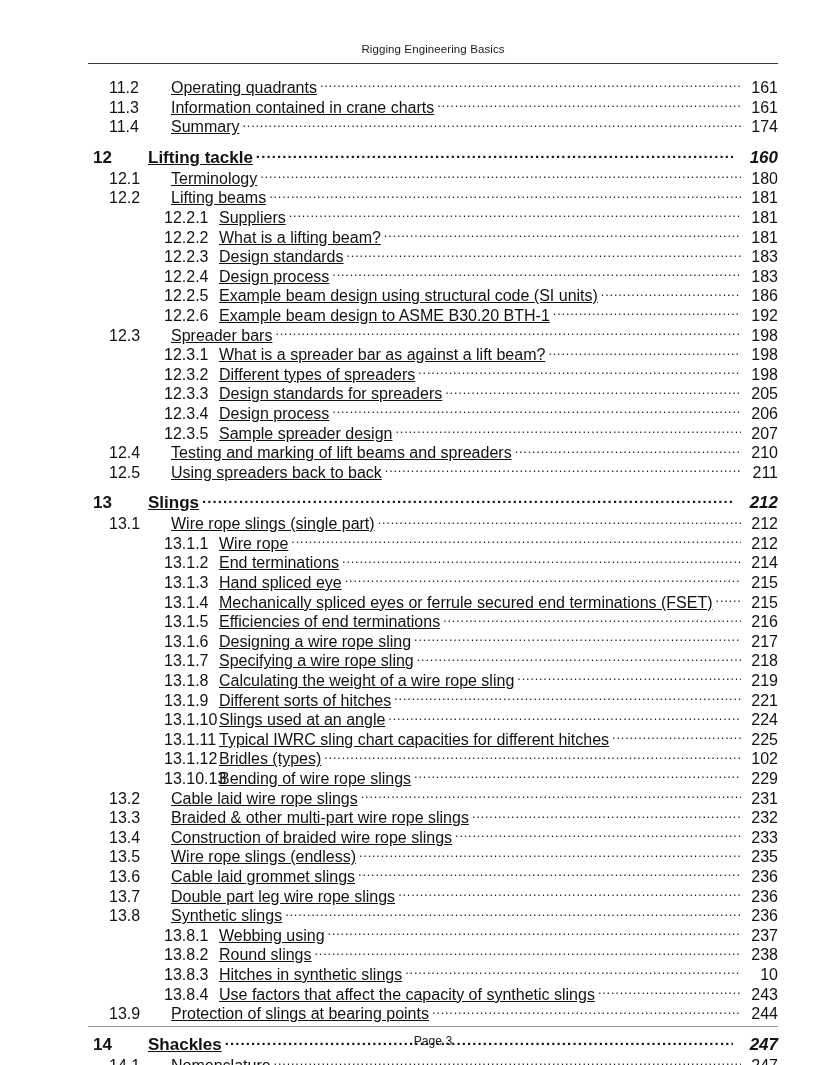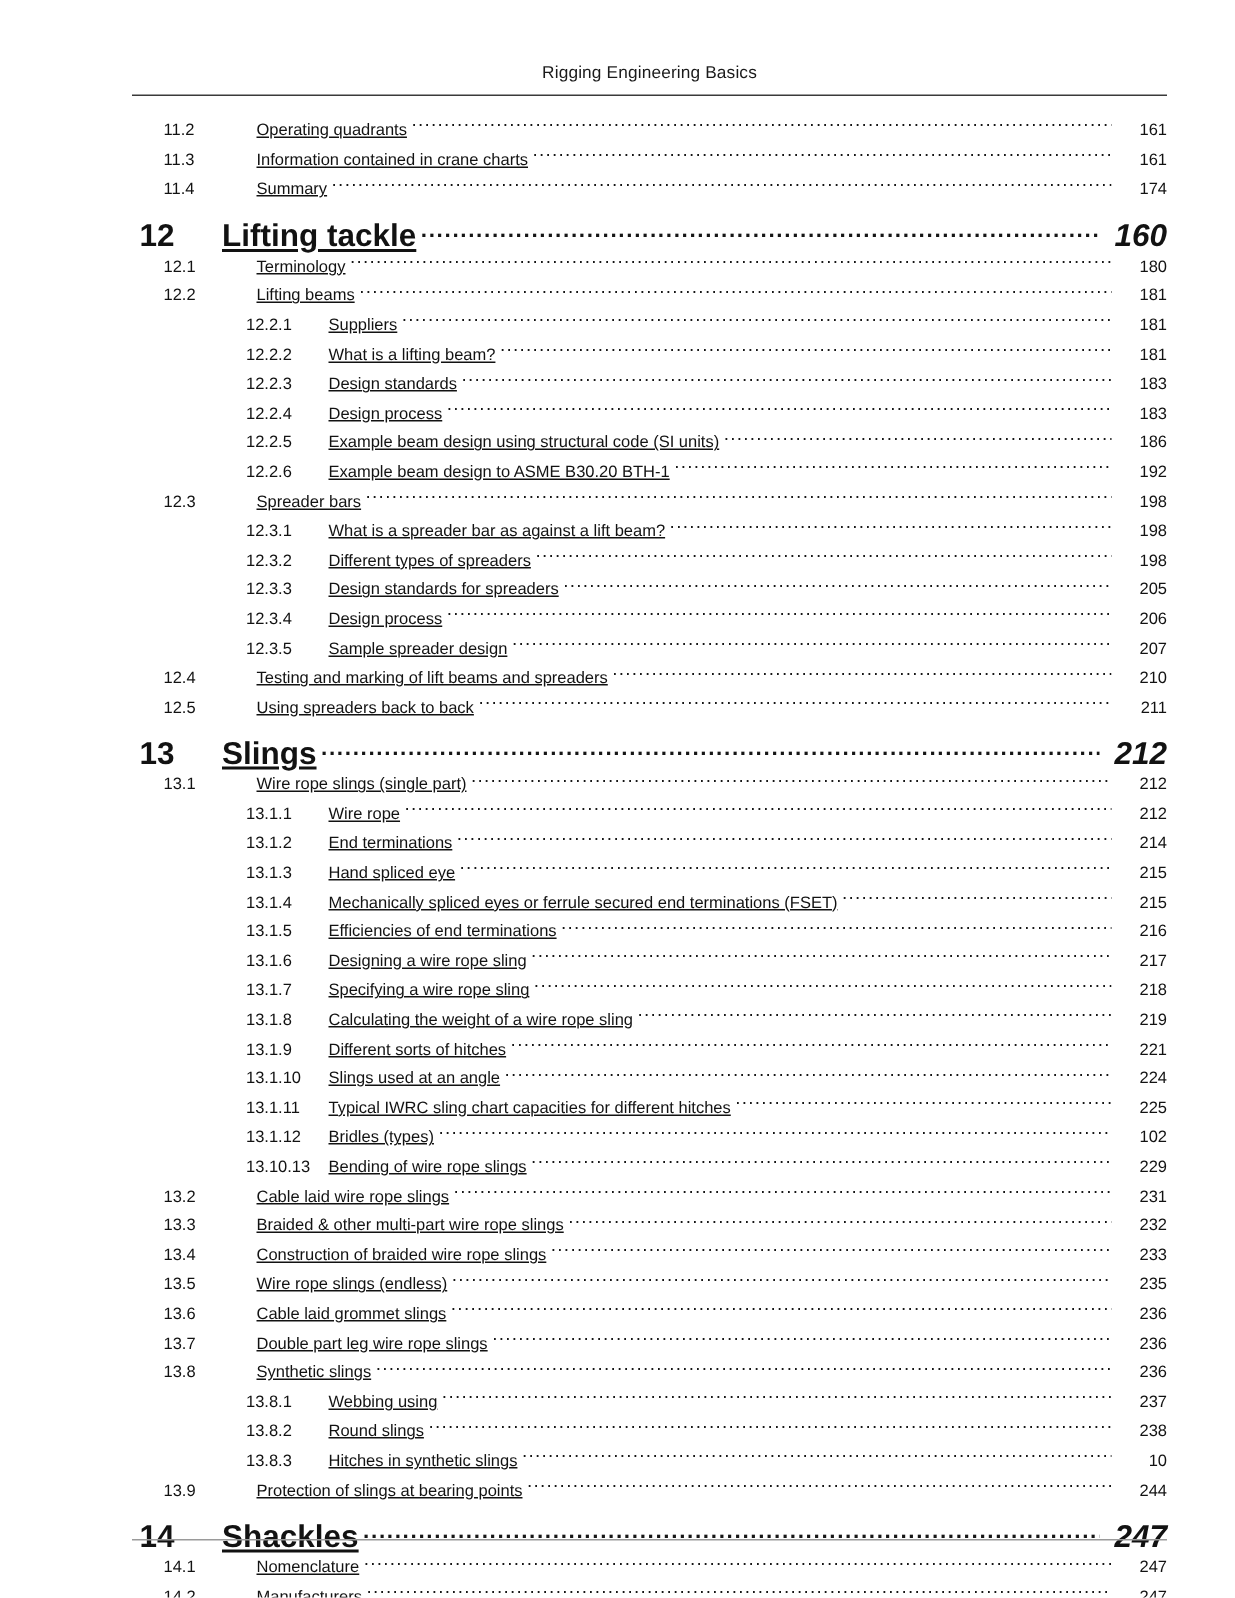--- a/index.html
+++ b/index.html
@@ -53,21 +53,21 @@
     position: absolute;
     left: 88px;
     top: 62px;
     width: 690px;
   }
 
   .toc-row {
     display: flex;
     align-items: baseline;
     width: 690px;
-    font-size: 11px;
+    font-size: 16px;
     line-height: 19.6px;
     white-space: nowrap;
     color: #121212;
   }
 
   .num {
     flex: 0 0 auto;
     text-align: left;
   }
   .title {
@@ -95,21 +95,21 @@
   .pg {
     flex: 0 0 auto;
     width: 34px;
     text-align: right;
     padding-left: 3px;
   }
 
   
   .lvl-chapter {
     font-weight: bold;
-    font-size: 21px;
+    font-size: 17px;
     line-height: 22px;
     margin-top: 10px;
   }
   .lvl-chapter .num {
     width: 55px;
     margin-left: 5px;
   }
   .lvl-chapter .leader::before {
     font-size: 15px;
     font-weight: bold;
@@ -434,20 +434,26 @@
         <span class="title">Round slings</span>
         <span class="leader"></span>
         <span class="pg">238</span>
       </div>
       <div class="toc-row lvl-3">
         <span class="num">13.8.3</span>
         <span class="title">Hitches in synthetic slings</span>
         <span class="leader"></span>
         <span class="pg">10</span>
       </div>
+      <div class="toc-row lvl-3">
+        <span class="num">13.8.4</span>
+        <span class="title">Use factors that affect the capacity of synthetic slings</span>
+        <span class="leader"></span>
+        <span class="pg">243</span>
+      </div>
       <div class="toc-row lvl-2">
         <span class="num">13.9</span>
         <span class="title">Protection of slings at bearing points</span>
         <span class="leader"></span>
         <span class="pg">244</span>
       </div>
       <div class="toc-row lvl-chapter">
         <span class="num">14</span>
         <span class="title">Shackles</span>
         <span class="leader"></span>
@@ -461,14 +467,17 @@
       </div>
       <div class="toc-row lvl-2">
         <span class="num">14.2</span>
         <span class="title">Manufacturers</span>
         <span class="leader"></span>
         <span class="pg">247</span>
       </div>
     </div>
 
   <div class="footer-rule"></div>
+  <div class="footer">
+    <div class="footer-text">Page 3</div>
+  </div>
 
 </div>
 
 </body></html>

